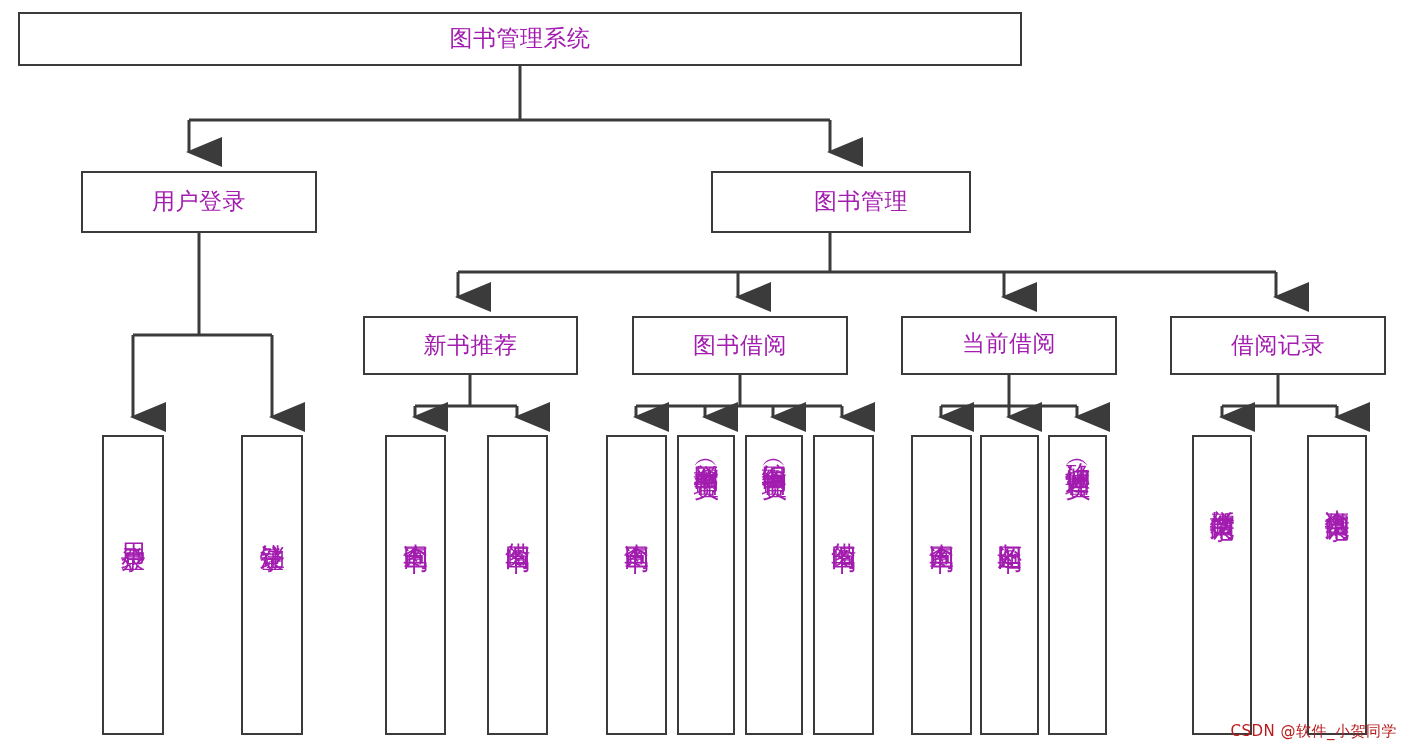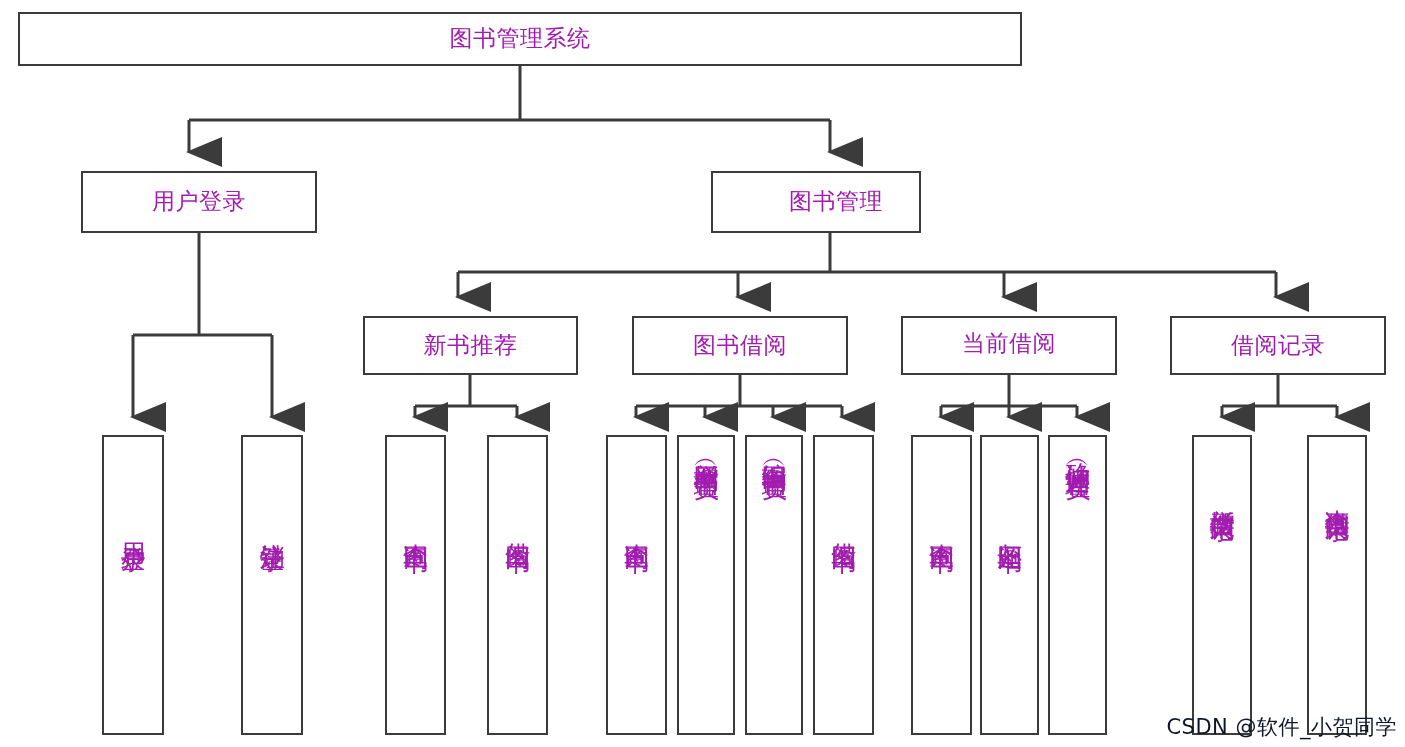--- a/index.html
+++ b/index.html
@@ -57,22 +57,22 @@
     align-items: flex-start;
     justify-content: center;
     padding-top: 6px;
   }
   .node.leaf.pad-mid { padding-top: 52px; }
   .node.leaf.pad-big { padding-top: 86px; }
   #watermark {
     position: absolute;
     right: 8px;
     bottom: 6px;
-    font-size: 21px;
-    color: #0f172a;
+    font-size: 15px;
+    color: #b91c1c;
     letter-spacing: 0.5px;
     z-index: 3;
     white-space: nowrap;
   }
 </style>
 </head>
 <body>
 
 <div id="canvas">
 
@@ -126,21 +126,21 @@
     </g>
   </svg>
 
   <div class="node" style="left:18px; top:12px; width:1004px; height:54px;">
     <span class="label">图书管理系统</span>
   </div>
 
   <div class="node" style="left:81px; top:171px; width:236px; height:62px;">
     <span class="label">用户登录</span>
   </div>
-  <div class="node" style="left:711px; top:171px; width:210px; height:62px;padding-left:40px;">
+  <div class="node" style="left:711px; top:171px; width:260px; height:62px;padding-left:40px;">
     <span class="label">图书管理</span>
   </div>
 
   <div class="node" style="left:363px; top:316px; width:215px; height:59px;">
     <span class="label">新书推荐</span>
   </div>
   <div class="node" style="left:632px; top:316px; width:216px; height:59px;">
     <span class="label">图书借阅</span>
   </div>
   <div class="node" style="left:901px; top:316px; width:216px; height:59px;font-family:Liberation Mono, monospace;">

